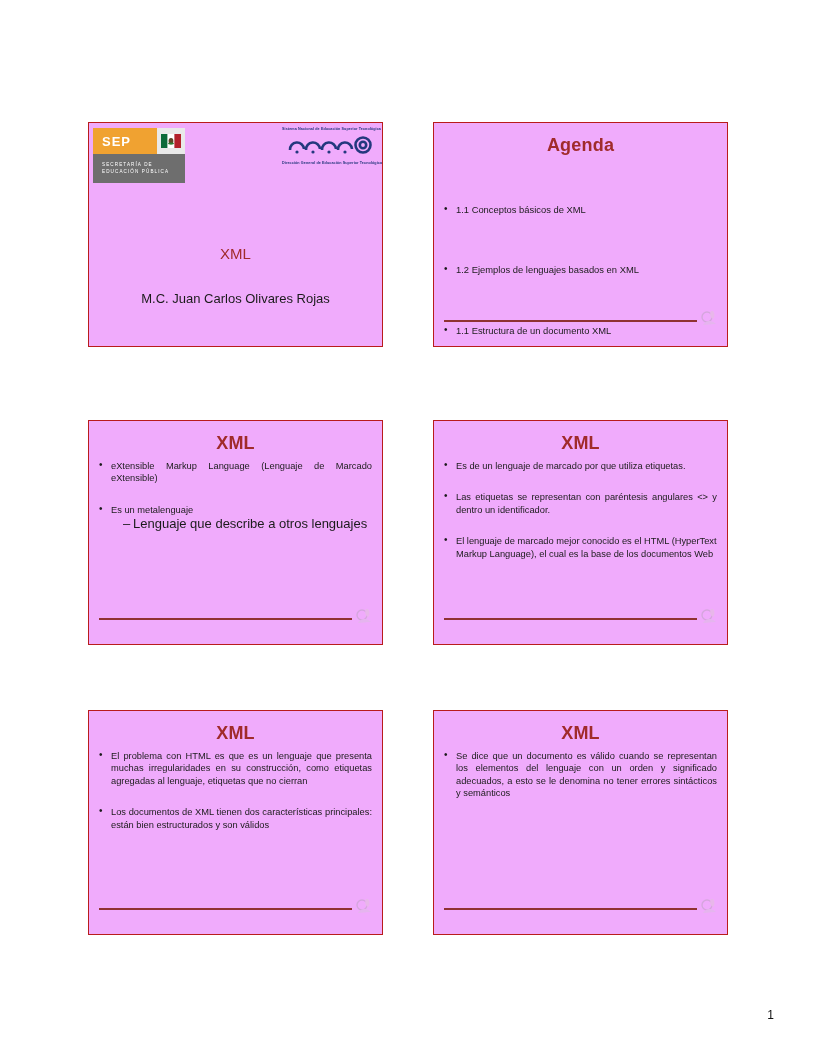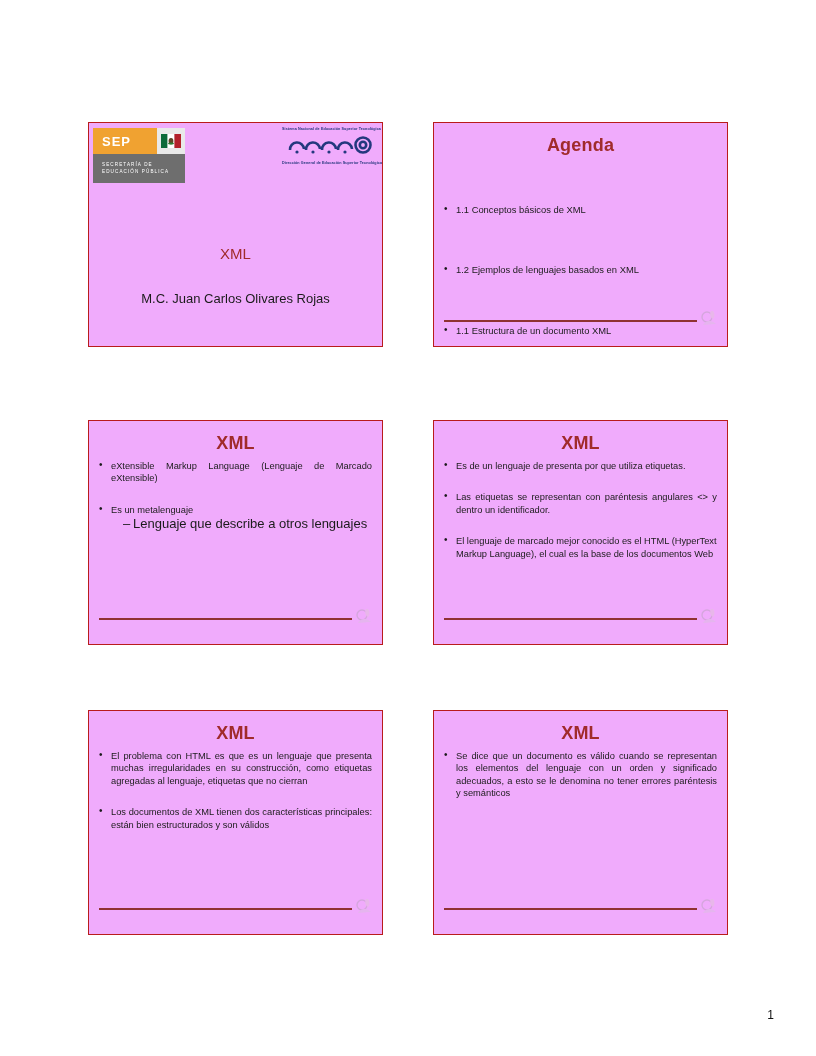--- a/index.html
+++ b/index.html
@@ -325,21 +325,21 @@
           <path d="M11 3 C9 7, 11 10, 13 11 C15 9, 15 5, 13 3 Z" fill="#d9d4c4"></path>
         </svg>
       </div>
     </div>
   </div>
 
   <div class="slide r2 c2">
     <h2 class="slide-title">XML</h2>
     <div class="body">
       <ul class="bullets">
-        <li class="loose"><span>Es de un lenguaje de presenta por que utiliza etiquetas.</span></li>
+        <li class="loose"><span>Es de un lenguaje de marcado por que utiliza etiquetas.</span></li>
         <li class="justify loose"><span>Las etiquetas se representan con paréntesis angulares &lt;&gt; y dentro un identificador.</span></li>
         <li><span>El lenguaje de marcado mejor conocido es el HTML (HyperText Markup Language), el cual es la base de los documentos Web</span></li>
       </ul>
     </div>
     <div class="slide-footer">
       <div class="footer-rule"></div>
       <div class="footer-mark">
         <svg width="19" height="19" viewBox="0 0 19 19" aria-hidden="true">
           <circle cx="7" cy="9" r="5" fill="none" stroke="#9a9a9a" stroke-width="1.4"></circle>
           <path d="M3 17 C6 12, 12 12, 16 16 Z" fill="#cfcfcf"></path>
@@ -366,21 +366,21 @@
           <path d="M11 3 C9 7, 11 10, 13 11 C15 9, 15 5, 13 3 Z" fill="#d9d4c4"></path>
         </svg>
       </div>
     </div>
   </div>
 
   <div class="slide r3 c2">
     <h2 class="slide-title">XML</h2>
     <div class="body">
       <ul class="bullets">
-        <li class="justify"><span>Se dice que un documento es válido cuando se representan los elementos del lenguaje con un orden y significado adecuados, a esto se le denomina no tener errores paréntesis y semánticos</span></li>
+        <li class="justify"><span>Se dice que un documento es válido cuando se representan los elementos del lenguaje con un orden y significado adecuados, a esto se le denomina no tener errores sintácticos y semánticos</span></li>
       </ul>
     </div>
     <div class="slide-footer">
       <div class="footer-rule"></div>
       <div class="footer-mark">
         <svg width="19" height="19" viewBox="0 0 19 19" aria-hidden="true">
           <circle cx="7" cy="9" r="5" fill="none" stroke="#9a9a9a" stroke-width="1.4"></circle>
           <path d="M3 17 C6 12, 12 12, 16 16 Z" fill="#cfcfcf"></path>
           <path d="M11 3 C9 7, 11 10, 13 11 C15 9, 15 5, 13 3 Z" fill="#d9d4c4"></path>
         </svg>

